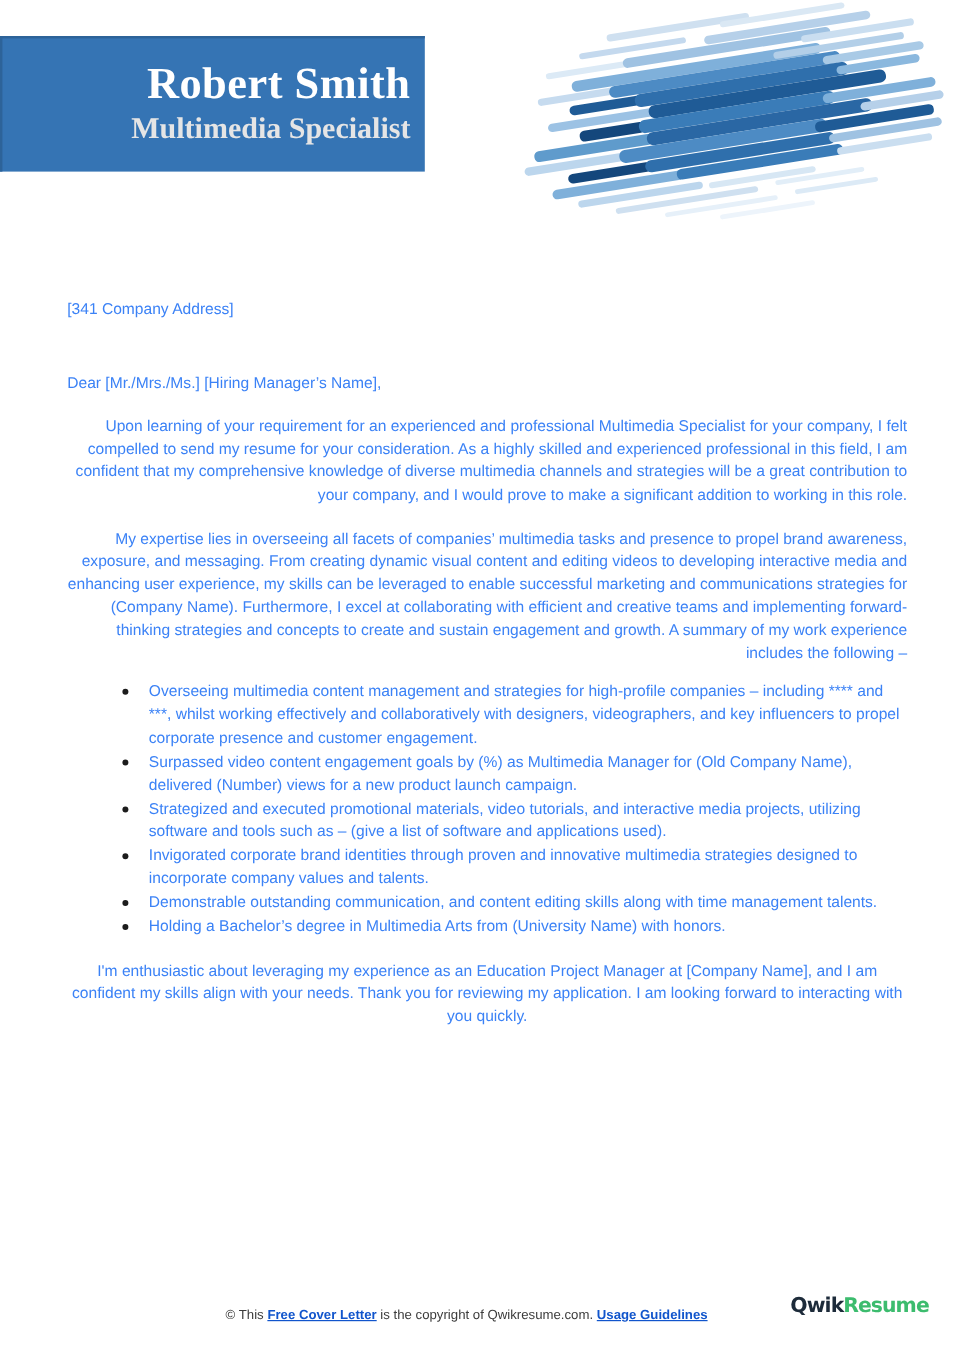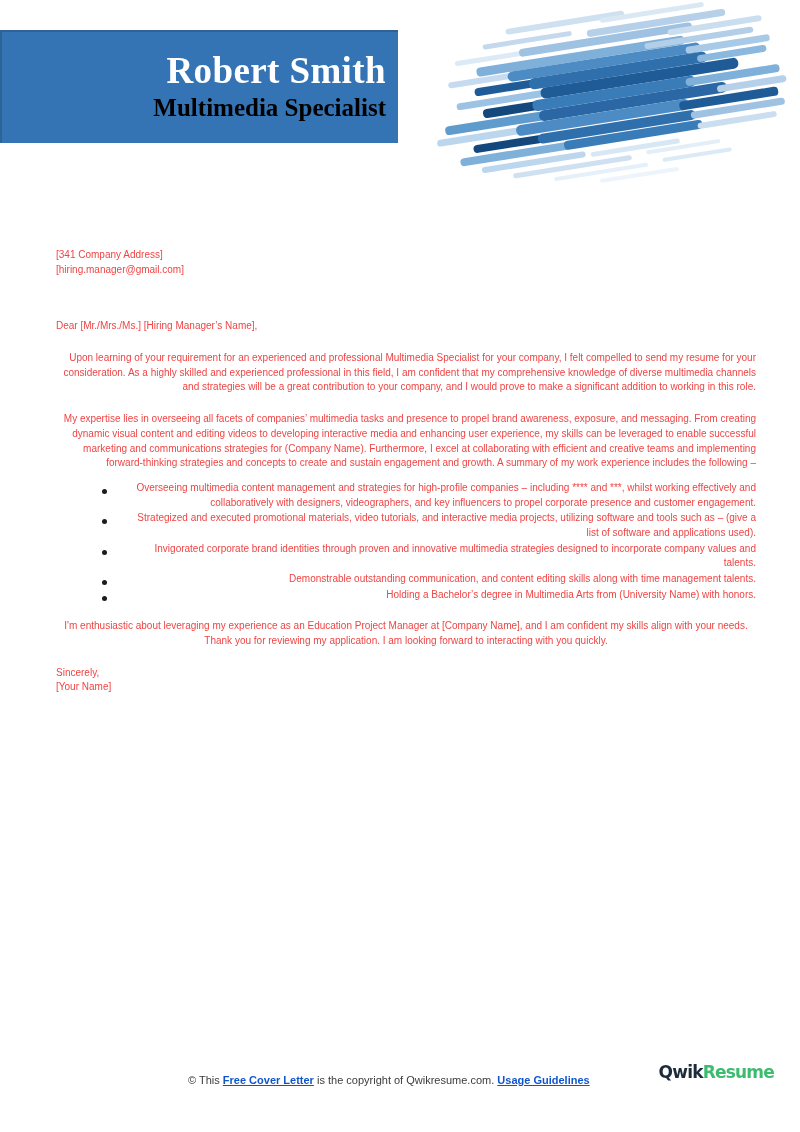--- a/index.html
+++ b/index.html
@@ -18,21 +18,21 @@
 
   
   .header {
     position: relative;
     height: 200px;
   }
   .name-block {
     position: absolute;
     left: 0;
     top: 30px;
-    width: 398px;
+    width: 354px;
     height: 113px;
     background: #3574b4;
     box-sizing: border-box;
     border-top: 2px solid #2d6399;
     border-left: 2px solid #2d6399;
     display: flex;
     flex-direction: column;
     align-items: flex-end;
     justify-content: center;
     padding-right: 12px;
@@ -41,21 +41,21 @@
     font-family: "Liberation Serif", serif;
     color: #ffffff;
     font-size: 37px;
     font-weight: bold;
     line-height: 1.05;
     letter-spacing: 0.4px;
     white-space: nowrap;
   }
   .job-title {
     font-family: "Liberation Serif", serif;
-    color: #000000;
+    color: #e5e5e5;
     font-size: 25px;
     font-weight: bold;
     line-height: 1.2;
     margin-top: 3px;
     white-space: nowrap;
   }
 
   
   .art {
     position: absolute;
@@ -65,59 +65,58 @@
     height: 195px;
   }
   .art svg { display: block; width: 100%; height: 100%; }
 
   
   .letter {
     position: absolute;
     left: 56px;
     top: 248px;
     width: 700px;
-    font-size: 10px;
+    font-size: 13px;
     line-height: 1.47;
-    color: #ef4444;
+    color: #3b82f6;
   }
   .addr-line { white-space: nowrap; }
   .salutation { margin-top: 42px; }
   .para { margin-top: 17px; text-align: right; }
 
   ul.bullets {
     margin: 2px 0 0 0;
     padding-left: 46px;
     list-style: none;
   }
   ul.bullets li {
     position: relative;
     margin: 0 0 1px 0;
     padding-left: 22px;
-    text-align: right;
   }
   ul.bullets li::before {
     content: "";
     position: absolute;
     left: 0;
     top: 8px;
     width: 5px;
     height: 5px;
     border-radius: 50%;
     background: #1c1c1c;
   }
 
   .closing { margin-top: 17px; text-align: center; }
   .signoff { margin-top: 17px; }
   .signoff div { white-space: nowrap; }
 
   
   .footer {
     position: absolute;
     left: 0;
-    bottom: 16px;
+    bottom: 0;
     width: 800px;
     height: 72px;
   }
   .copyright {
     position: absolute;
     left: 188px;
     top: 30px;
     font-size: 11px;
     color: #3b3b3b;
     white-space: nowrap;
@@ -201,42 +200,38 @@
         <rect x="230" y="166" width="70" height="4" rx="2" fill="#dceaf6"></rect>
         <rect x="165" y="177" width="80" height="4" rx="2" fill="#edf4fb"></rect>
       </g>
     </svg>
   </div>
 </div>
 
 <div class="letter">
 
   <div class="addr-line">[341 Company Address]</div>
-  <div class="addr-line">[hiring.manager@gmail.com]</div>
 
   <div class="salutation">Dear [Mr./Mrs./Ms.] [Hiring Manager’s Name],</div>
 
   <p class="para">Upon learning of your requirement for an experienced and professional Multimedia Specialist for your company, I felt compelled to send my resume for your consideration. As a highly skilled and experienced professional in this field, I am confident that my comprehensive knowledge of diverse multimedia channels and strategies will be a great contribution to your company, and I would prove to make a significant addition to working in this role.</p>
 
   <p class="para">My expertise lies in overseeing all facets of companies’ multimedia tasks and presence to propel brand awareness, exposure, and messaging. From creating dynamic visual content and editing videos to developing interactive media and enhancing user experience, my skills can be leveraged to enable successful marketing and communications strategies for (Company Name). Furthermore, I excel at collaborating with efficient and creative teams and implementing forward-thinking strategies and concepts to create and sustain engagement and growth. A summary of my work experience includes the following –</p>
 
   <ul class="bullets">
     <li>Overseeing multimedia content management and strategies for high-profile companies – including **** and ***, whilst working effectively and collaboratively with designers, videographers, and key influencers to propel corporate presence and customer engagement.</li>
+    <li>Surpassed video content engagement goals by (%) as Multimedia Manager for (Old Company Name), delivered (Number) views for a new product launch campaign.</li>
     <li>Strategized and executed promotional materials, video tutorials, and interactive media projects, utilizing software and tools such as – (give a list of software and applications used).</li>
     <li>Invigorated corporate brand identities through proven and innovative multimedia strategies designed to incorporate company values and talents.</li>
     <li>Demonstrable outstanding communication, and content editing skills along with time management talents.</li>
     <li>Holding a Bachelor’s degree in Multimedia Arts from (University Name) with honors.</li>
   </ul>
 
   <p class="closing">I'm enthusiastic about leveraging my experience as an Education Project Manager at [Company Name], and I am confident my skills align with your needs. Thank you for reviewing my application. I am looking forward to interacting with you quickly.</p>
 
-  <div class="signoff">
-    <div>Sincerely,</div>
-    <div>[Your Name]</div>
-  </div>
 </div>
 
 <div class="footer">
 
   <div class="copyright">
     <span>© This</span>
     <a href="#">Free Cover Letter</a>
     <span>is the copyright of Qwikresume.com.</span>
     <a href="#">Usage Guidelines</a>
   </div>

